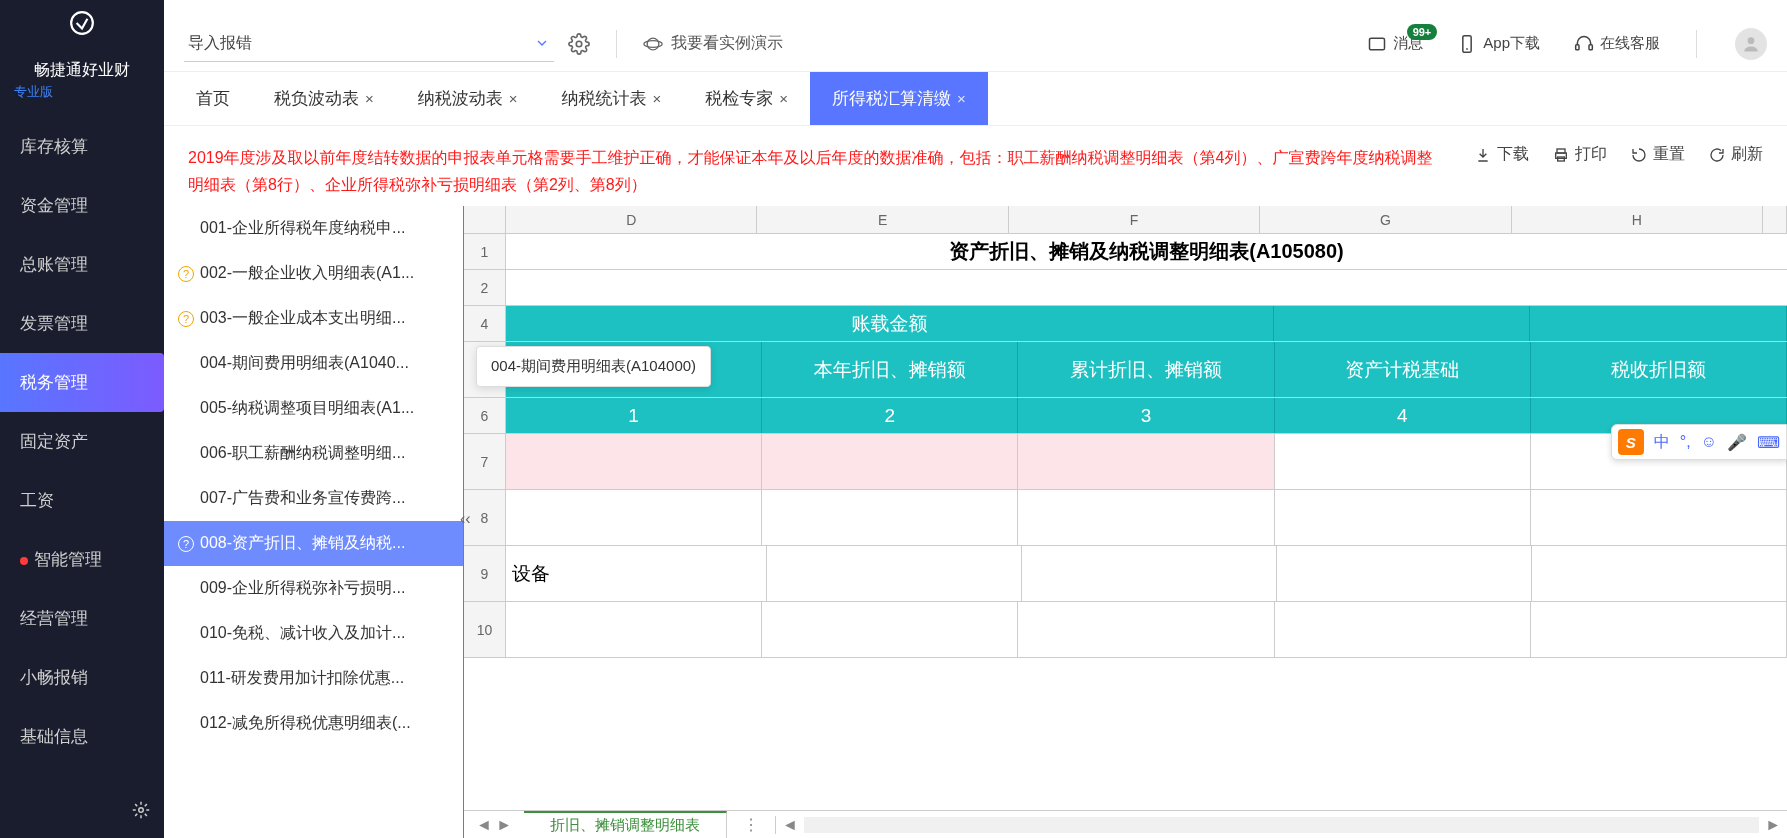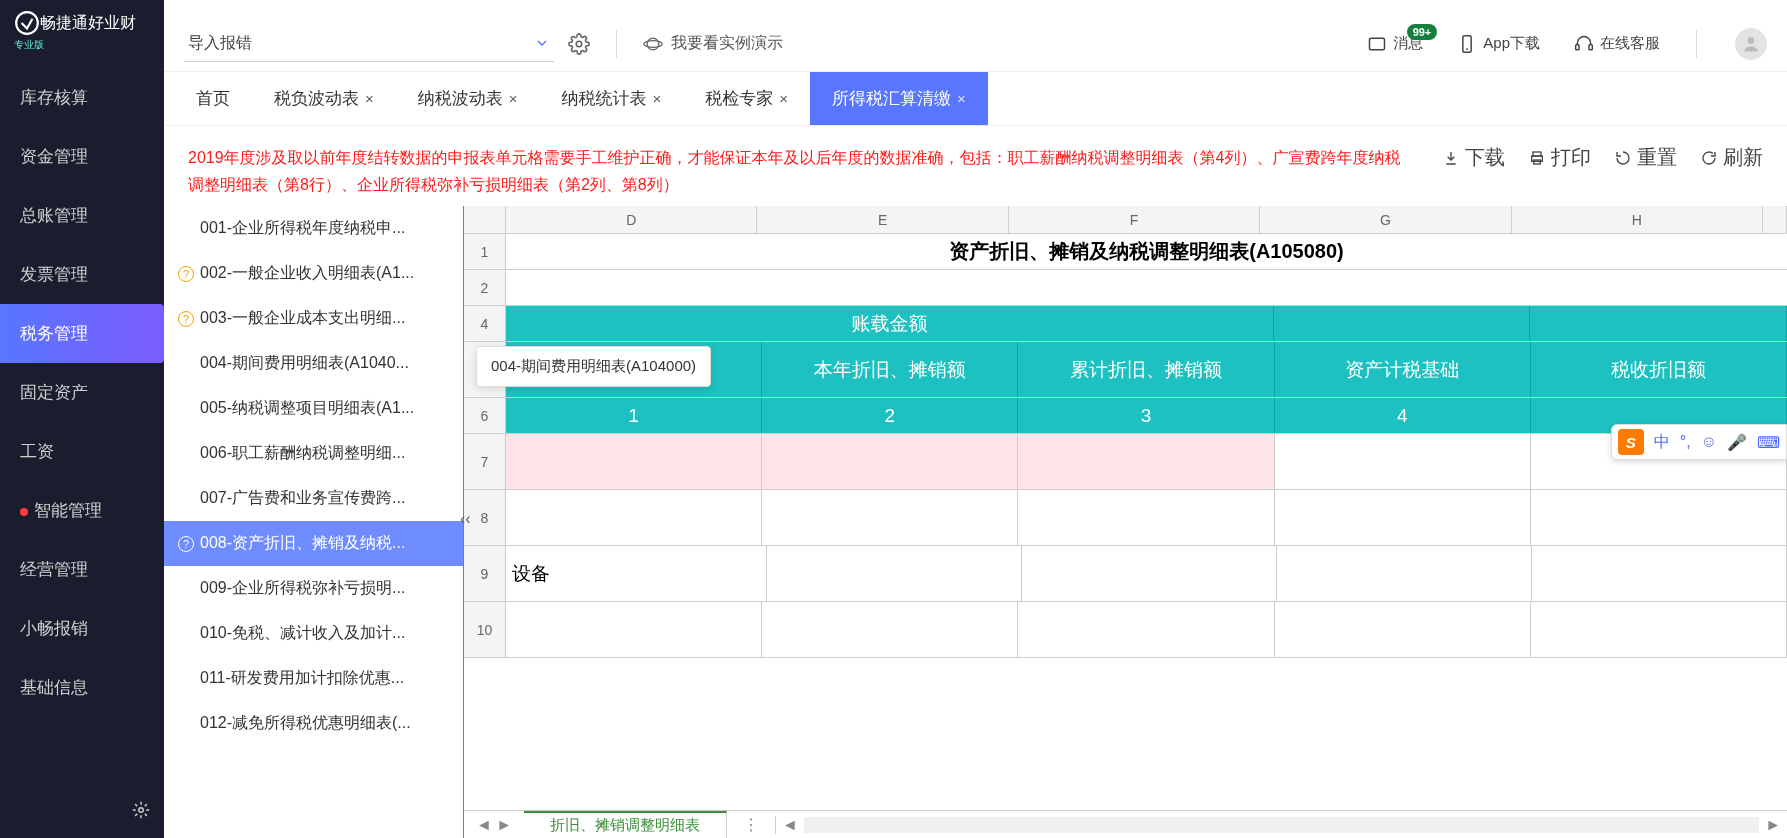--- a/index.html
+++ b/index.html
@@ -1,23 +1,23 @@
 <!DOCTYPE html>
 <html><head>
 <meta charset="utf-8">
 <style>
 * { margin: 0; padding: 0; box-sizing: border-box; font-family: "Microsoft YaHei", Arial, sans-serif; }
 body { width: 1787px; height: 838px; overflow: hidden; background: #fff; display: flex; }
 
 
 .sidebar { width: 164px; background: #1a1d2e; height: 100%; display: flex; flex-direction: column; color: #fff; }
-.logo-row { display: flex; align-items: center; padding: 10px 14px 2px; gap: 0; }
+.logo-row { display: flex; align-items: center; padding: 10px 14px 2px; gap: 24px; flex-direction: column; }
 .logo-icon { width: 26px; height: 26px; display: flex; align-items: center; justify-content: center; }
 .logo-text { font-size: 16px; color: #fff; font-weight: 500; }
-.logo-sub { font-size: 10px; color: #5eead4; padding: 0 14px 16px; }
+.logo-sub { font-size: 13px; color: #3b82f6; padding: 0 14px 16px; }
 .nav-item { padding: 18px 20px; font-size: 17px; color: #d0d0d0; cursor: pointer; }
 .nav-item.active { background: linear-gradient(90deg, #5876ff, #7c5bff); color: #fff; border-radius: 0 4px 4px 0; }
 .nav-item.dot::before { content:""; display:inline-block; width:8px; height:8px; background:#ff3b3b; border-radius:50%; margin-right:6px; vertical-align:middle; }
 .sidebar-bottom { margin-top: auto; padding: 14px; text-align: right; font-size: 18px; color: #ccc; cursor: pointer; }
 
 
 .main { flex: 1; display: flex; flex-direction: column; overflow: hidden; }
 
 
 .topbar { display: flex; align-items: center; height: 56px; padding: 0 20px; border-bottom: 1px solid #eee; gap: 14px; margin-top: 16px; }
@@ -33,21 +33,21 @@
 
 
 .tabs { display: flex; height: 54px; border-bottom: 1px solid #eee; align-items: center; padding: 0 10px; }
 .tab { padding: 0 22px; height: 100%; display: flex; align-items: center; font-size: 17px; color: #333; cursor: pointer; gap: 6px; }
 .tab.active { background: #5876ff; color: #fff; }
 .tab-close { font-size: 15px; color: inherit; opacity: .8; cursor: pointer; }
 
 
 .notice-row { display: flex; align-items: flex-start; padding: 18px 24px 8px; gap: 28px; }
 .notice-text { flex: 1; font-size: 16px; color: #ff1a1a; line-height: 1.7; }
-.toolbar { display: flex; gap: 24px; font-size: 20px; color: #444; }
+.toolbar { display: flex; gap: 24px; font-size: 16px; color: #444; }
 .tool-btn { display: flex; align-items: center; gap: 6px; cursor: pointer; }
 
 
 .body-row { flex: 1; display: flex; overflow: hidden; position: relative; }
 
 
 .form-list { width: 300px; border-right: 1px solid #8b5cf6; overflow-y: auto; position: relative; }
 .form-item { padding: 12px 14px; font-size: 16px; color: #333; white-space: nowrap; overflow: hidden; text-overflow: ellipsis; cursor: pointer; display:flex; align-items:center; gap:6px; }
 .form-item.active { background: #6f8cff; color: #fff; }
 .help-icn { width: 16px; height: 16px; border: 1.5px solid #f0a500; color: #f0a500; border-radius: 50%; font-size: 11px; display: inline-flex; align-items: center; justify-content: center; flex-shrink:0; }

